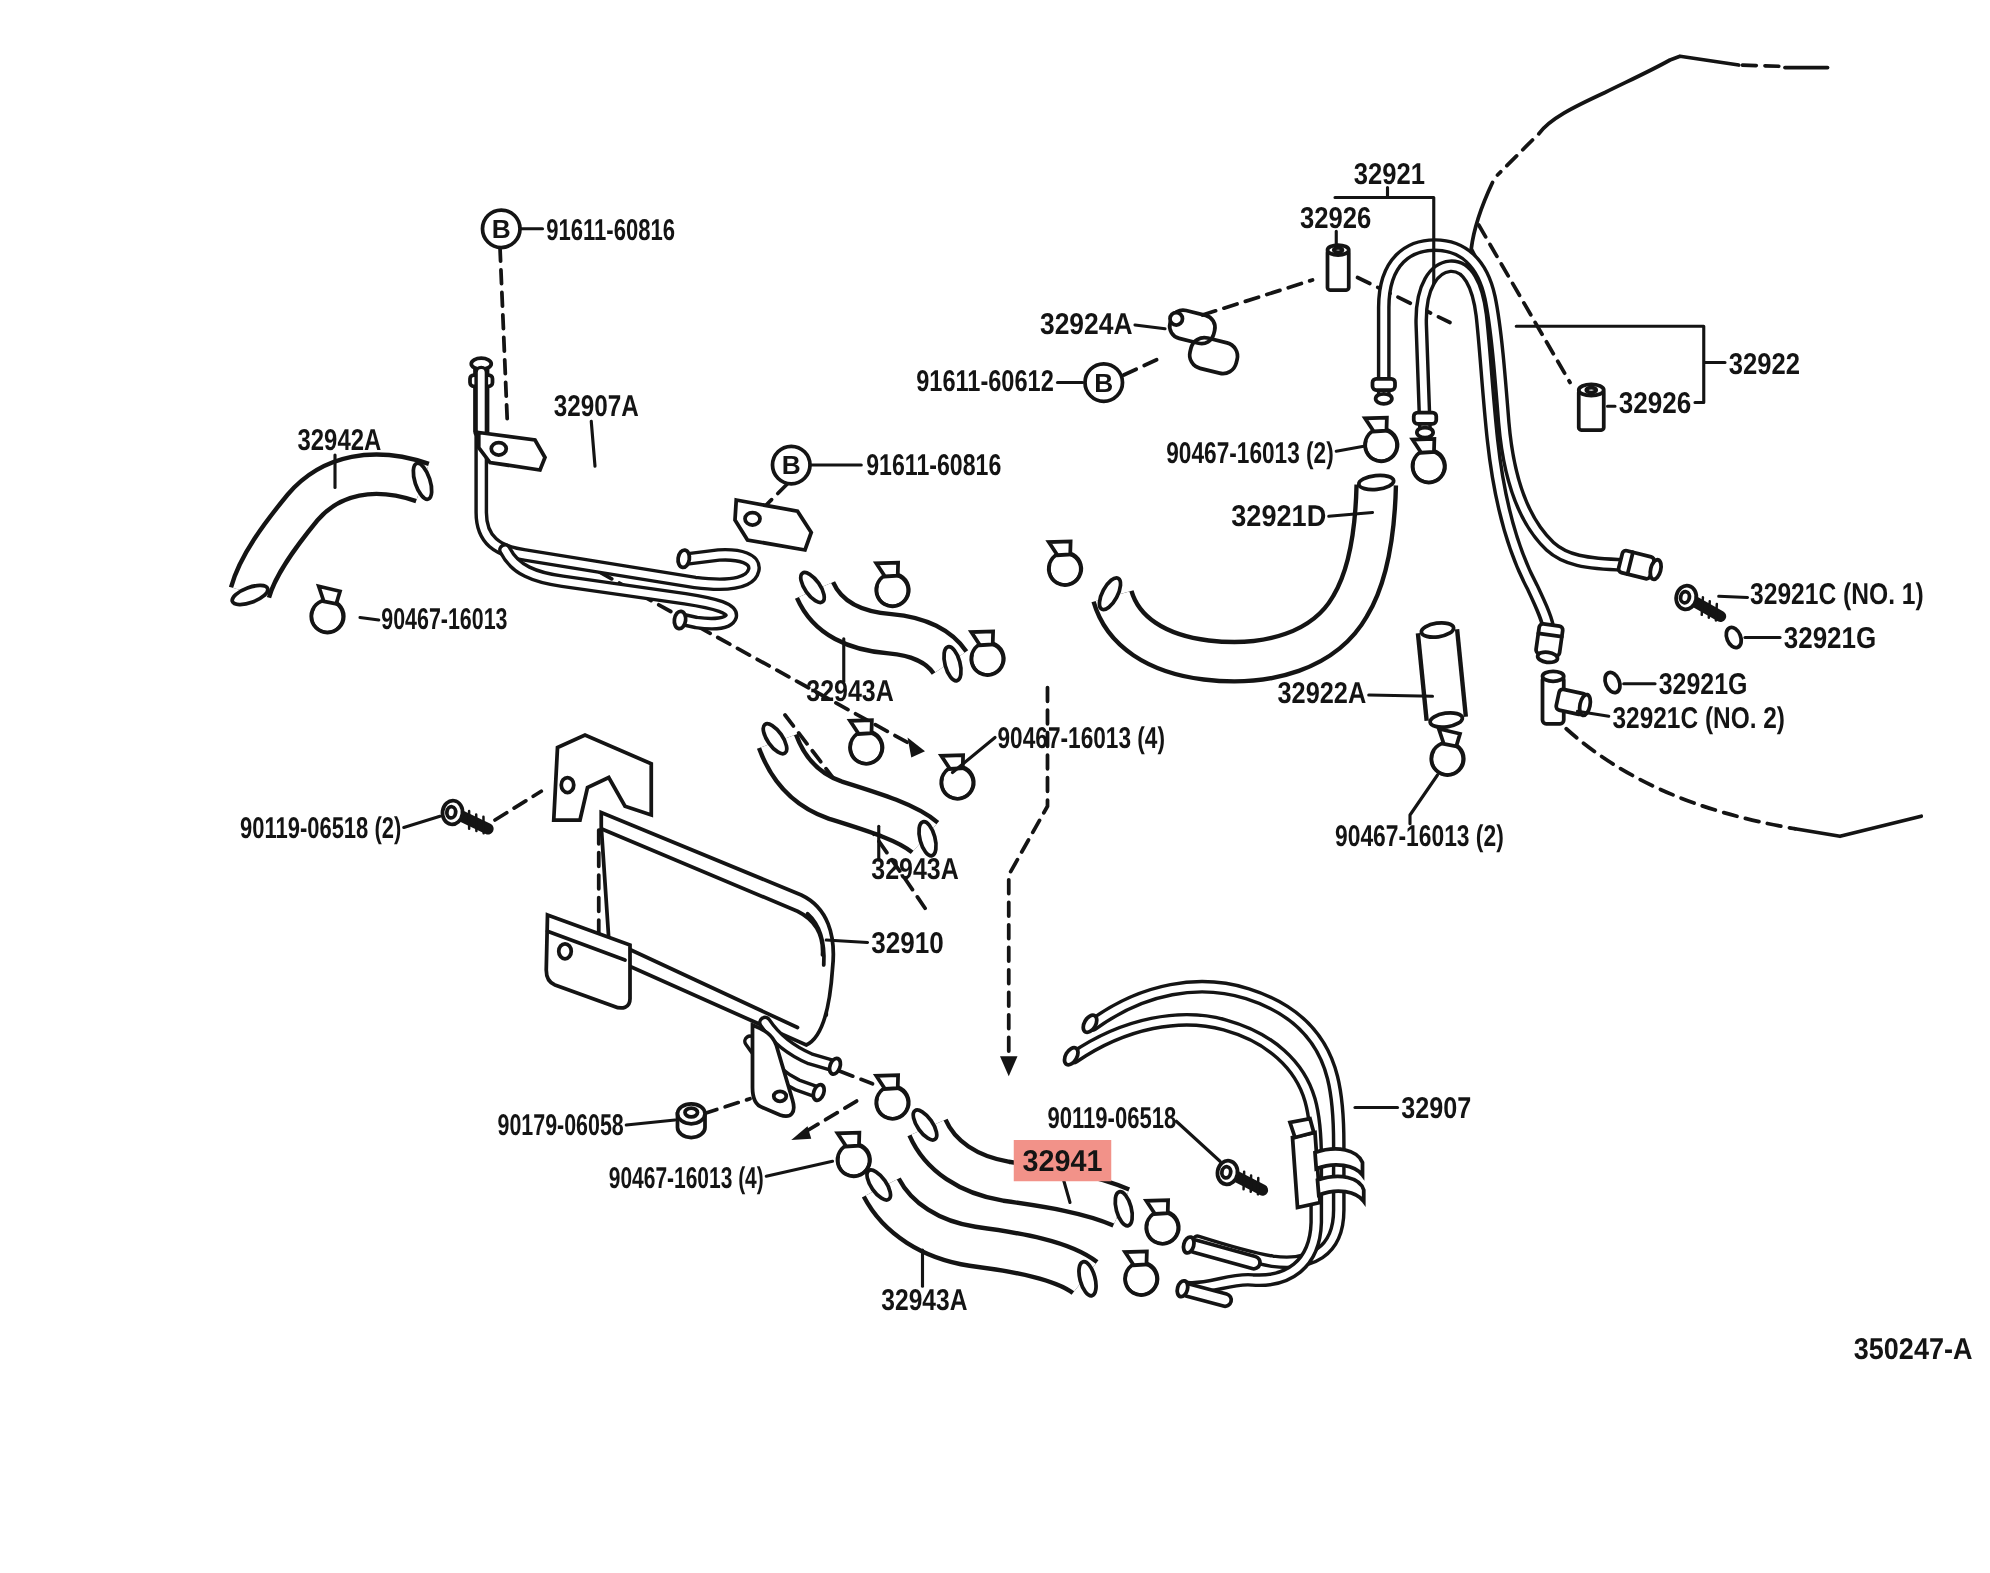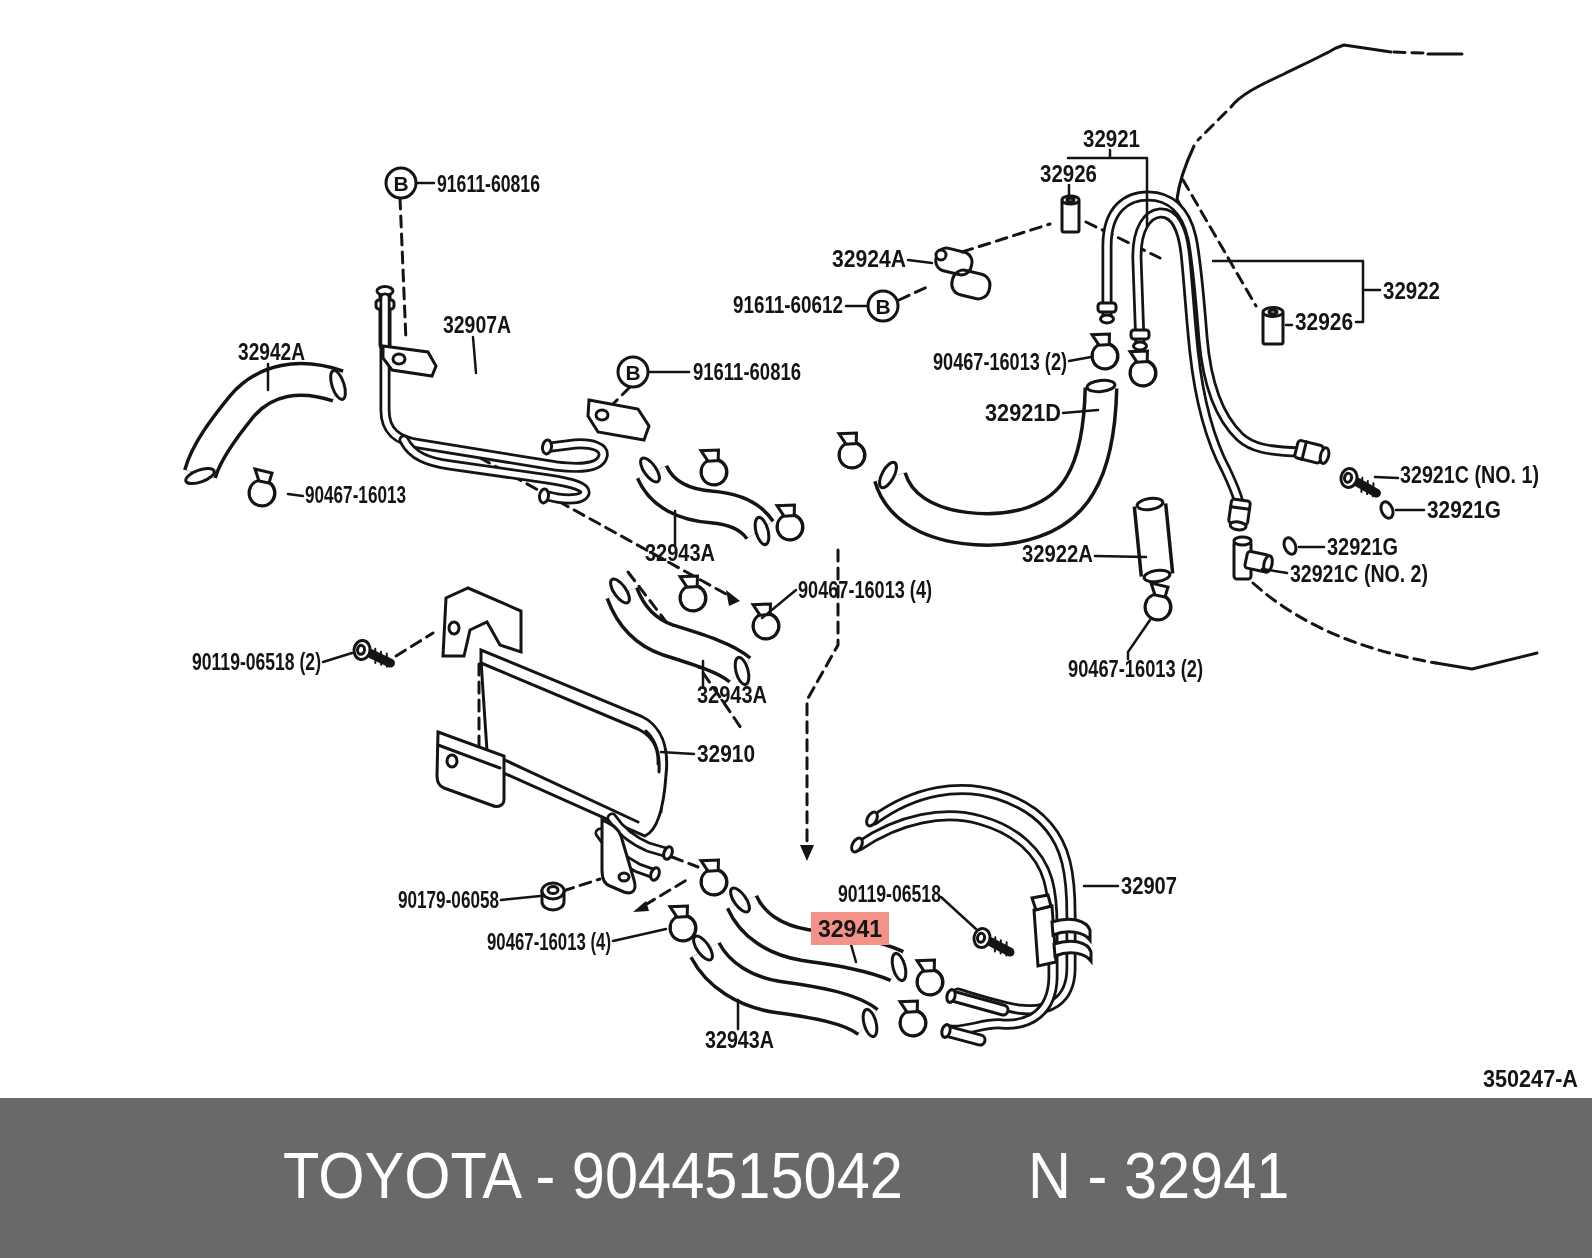--- a/index.html
+++ b/index.html
@@ -335,18 +335,14 @@
         <text x="1400" y="483" class="plabel" textLength="139" lengthAdjust="spacingAndGlyphs">32921C (NO. 1)</text>
         <text x="1427" y="518" class="plabel" textLength="74" lengthAdjust="spacingAndGlyphs">32921G</text>
         <text x="1022" y="562" class="plabel" textLength="71" lengthAdjust="spacingAndGlyphs">32922A</text>
         <text x="1327" y="555" class="plabel" textLength="71" lengthAdjust="spacingAndGlyphs">32921G</text>
         <text x="1290" y="582" class="plabel" textLength="138" lengthAdjust="spacingAndGlyphs">32921C (NO. 2)</text>
         <text x="1068" y="677" class="plabel" textLength="135" lengthAdjust="spacingAndGlyphs">90467-16013 (2)</text>
         <text x="1483" y="1087" class="plabel" textLength="95" lengthAdjust="spacingAndGlyphs">350247-A</text>
       </g>
 </svg>
 
-<div class="banner" style="background: rgb(105, 105, 105);">
-  <span class="btxt l">TOYOTA - 9044515042</span>
-  <span class="btxt r">N - 32941</span>
+
 </div>
 
-</div>
-
 </body></html>

